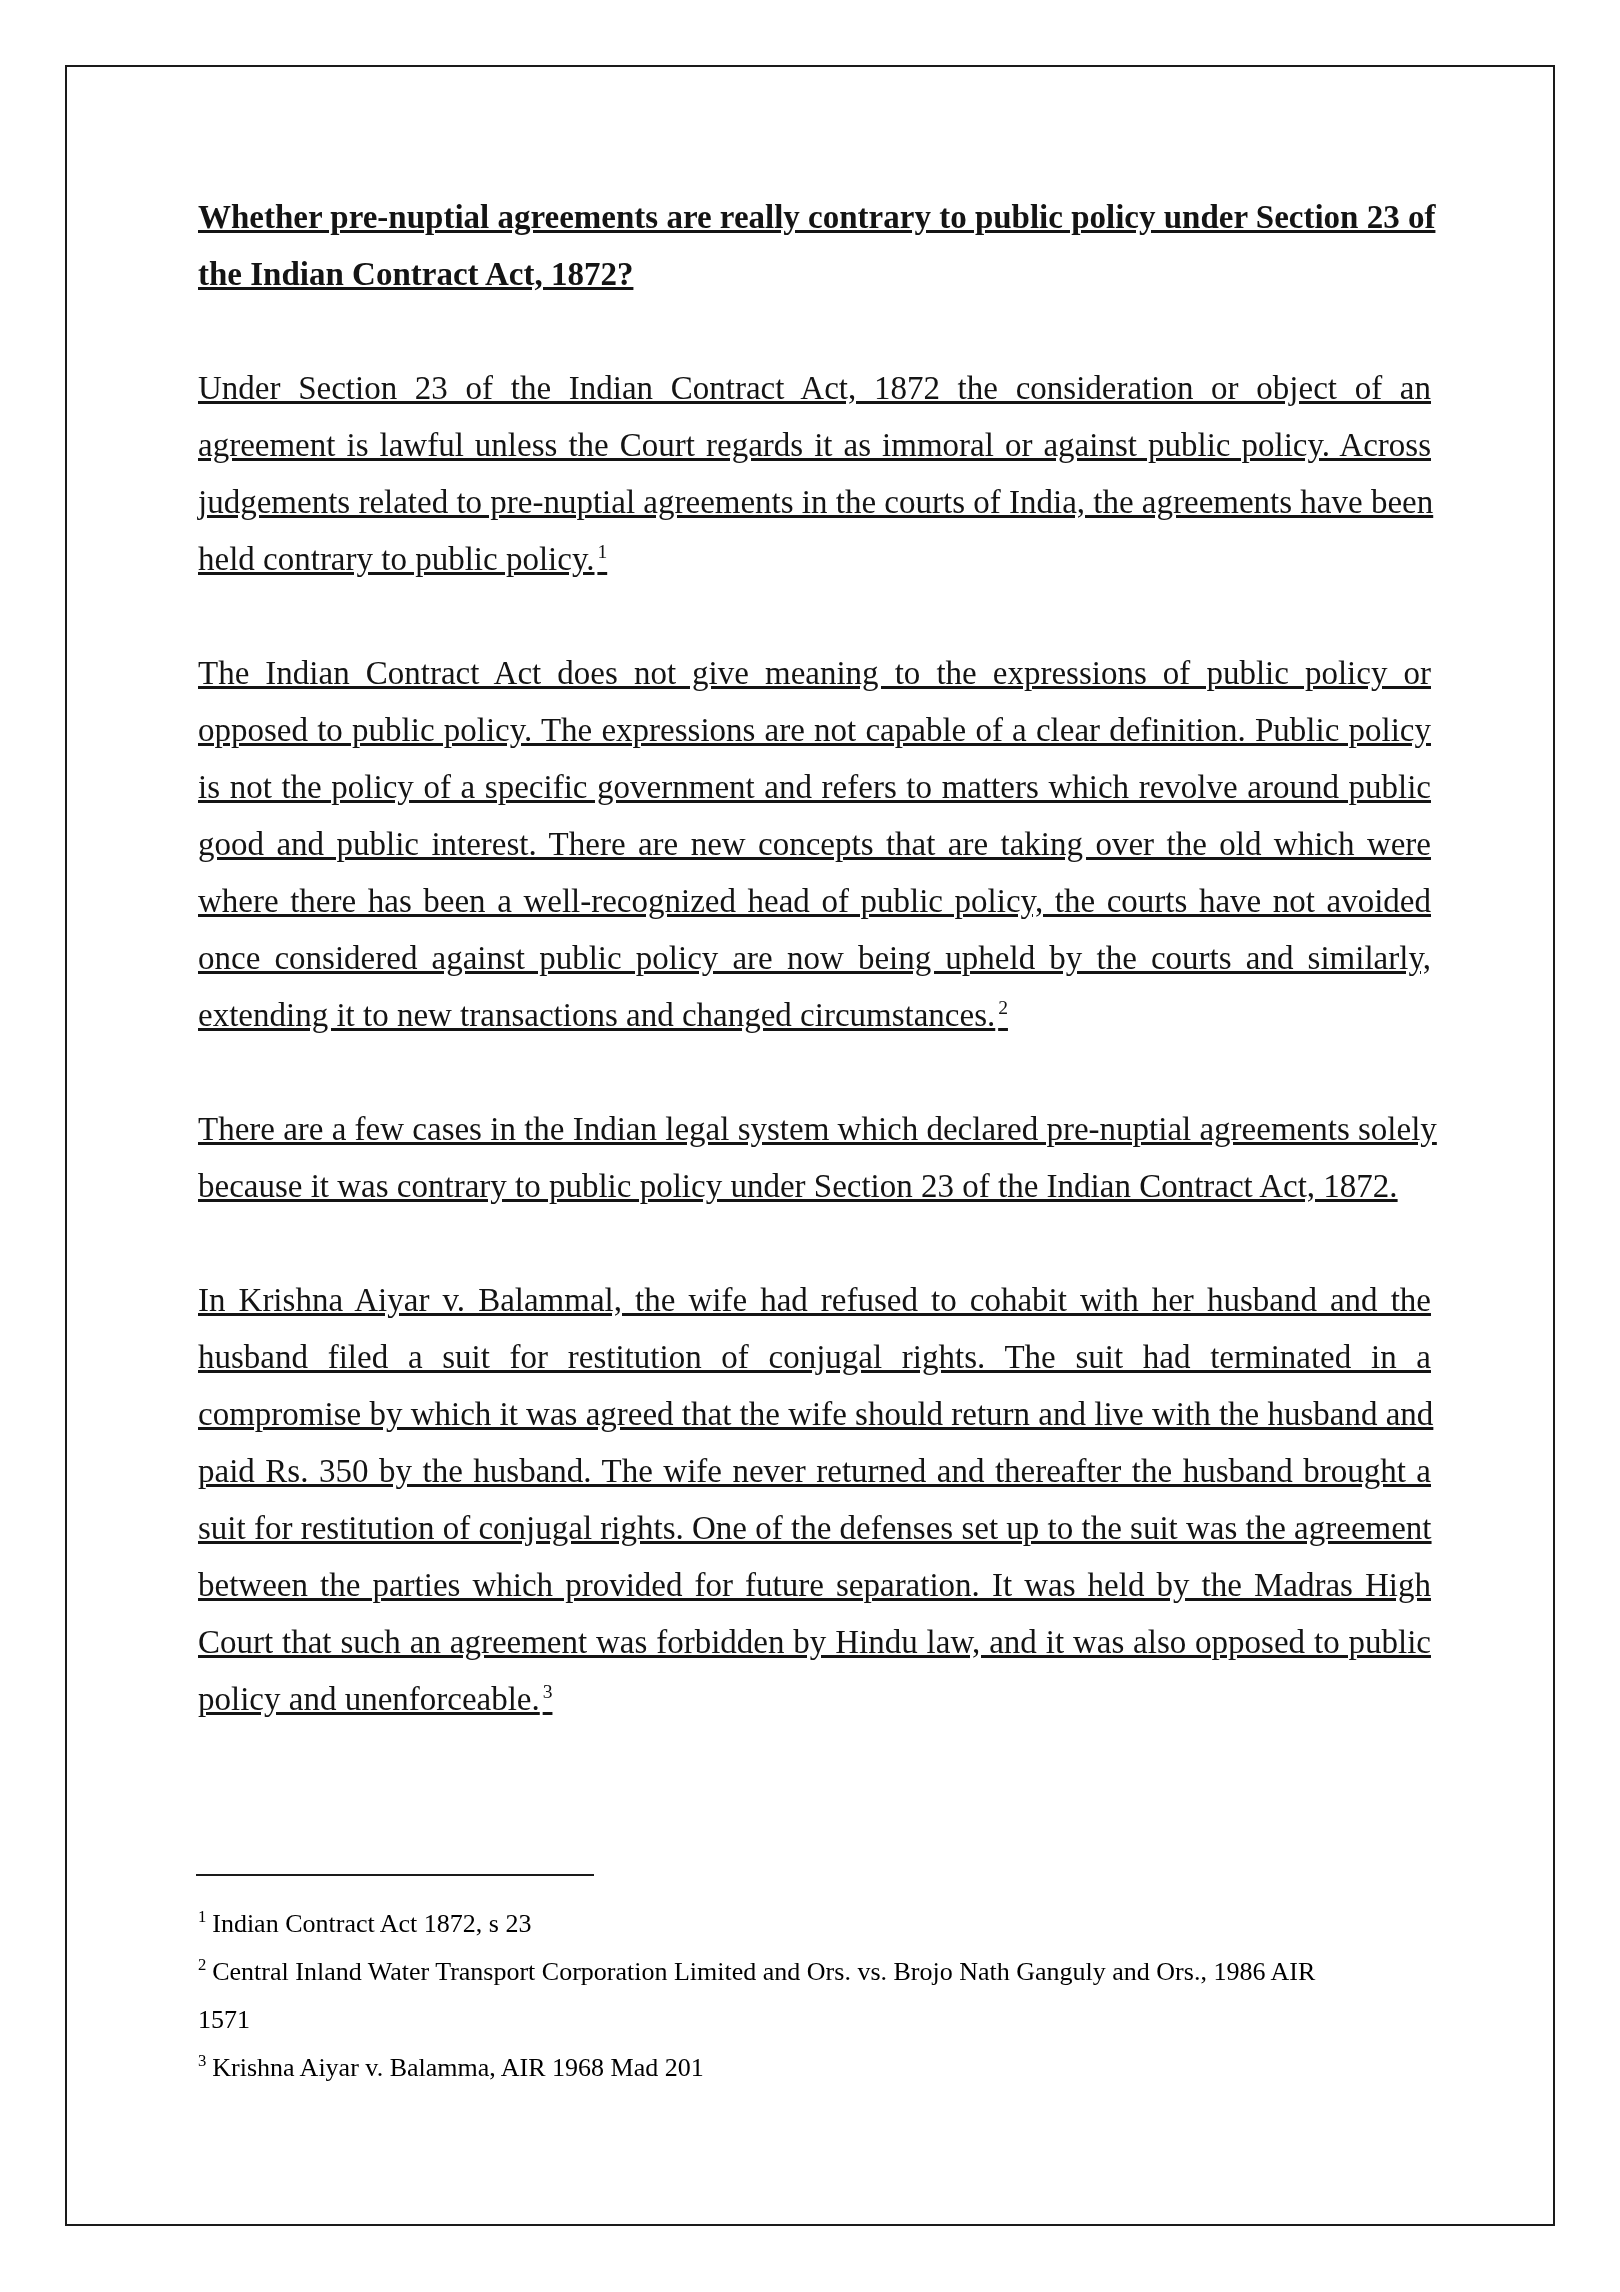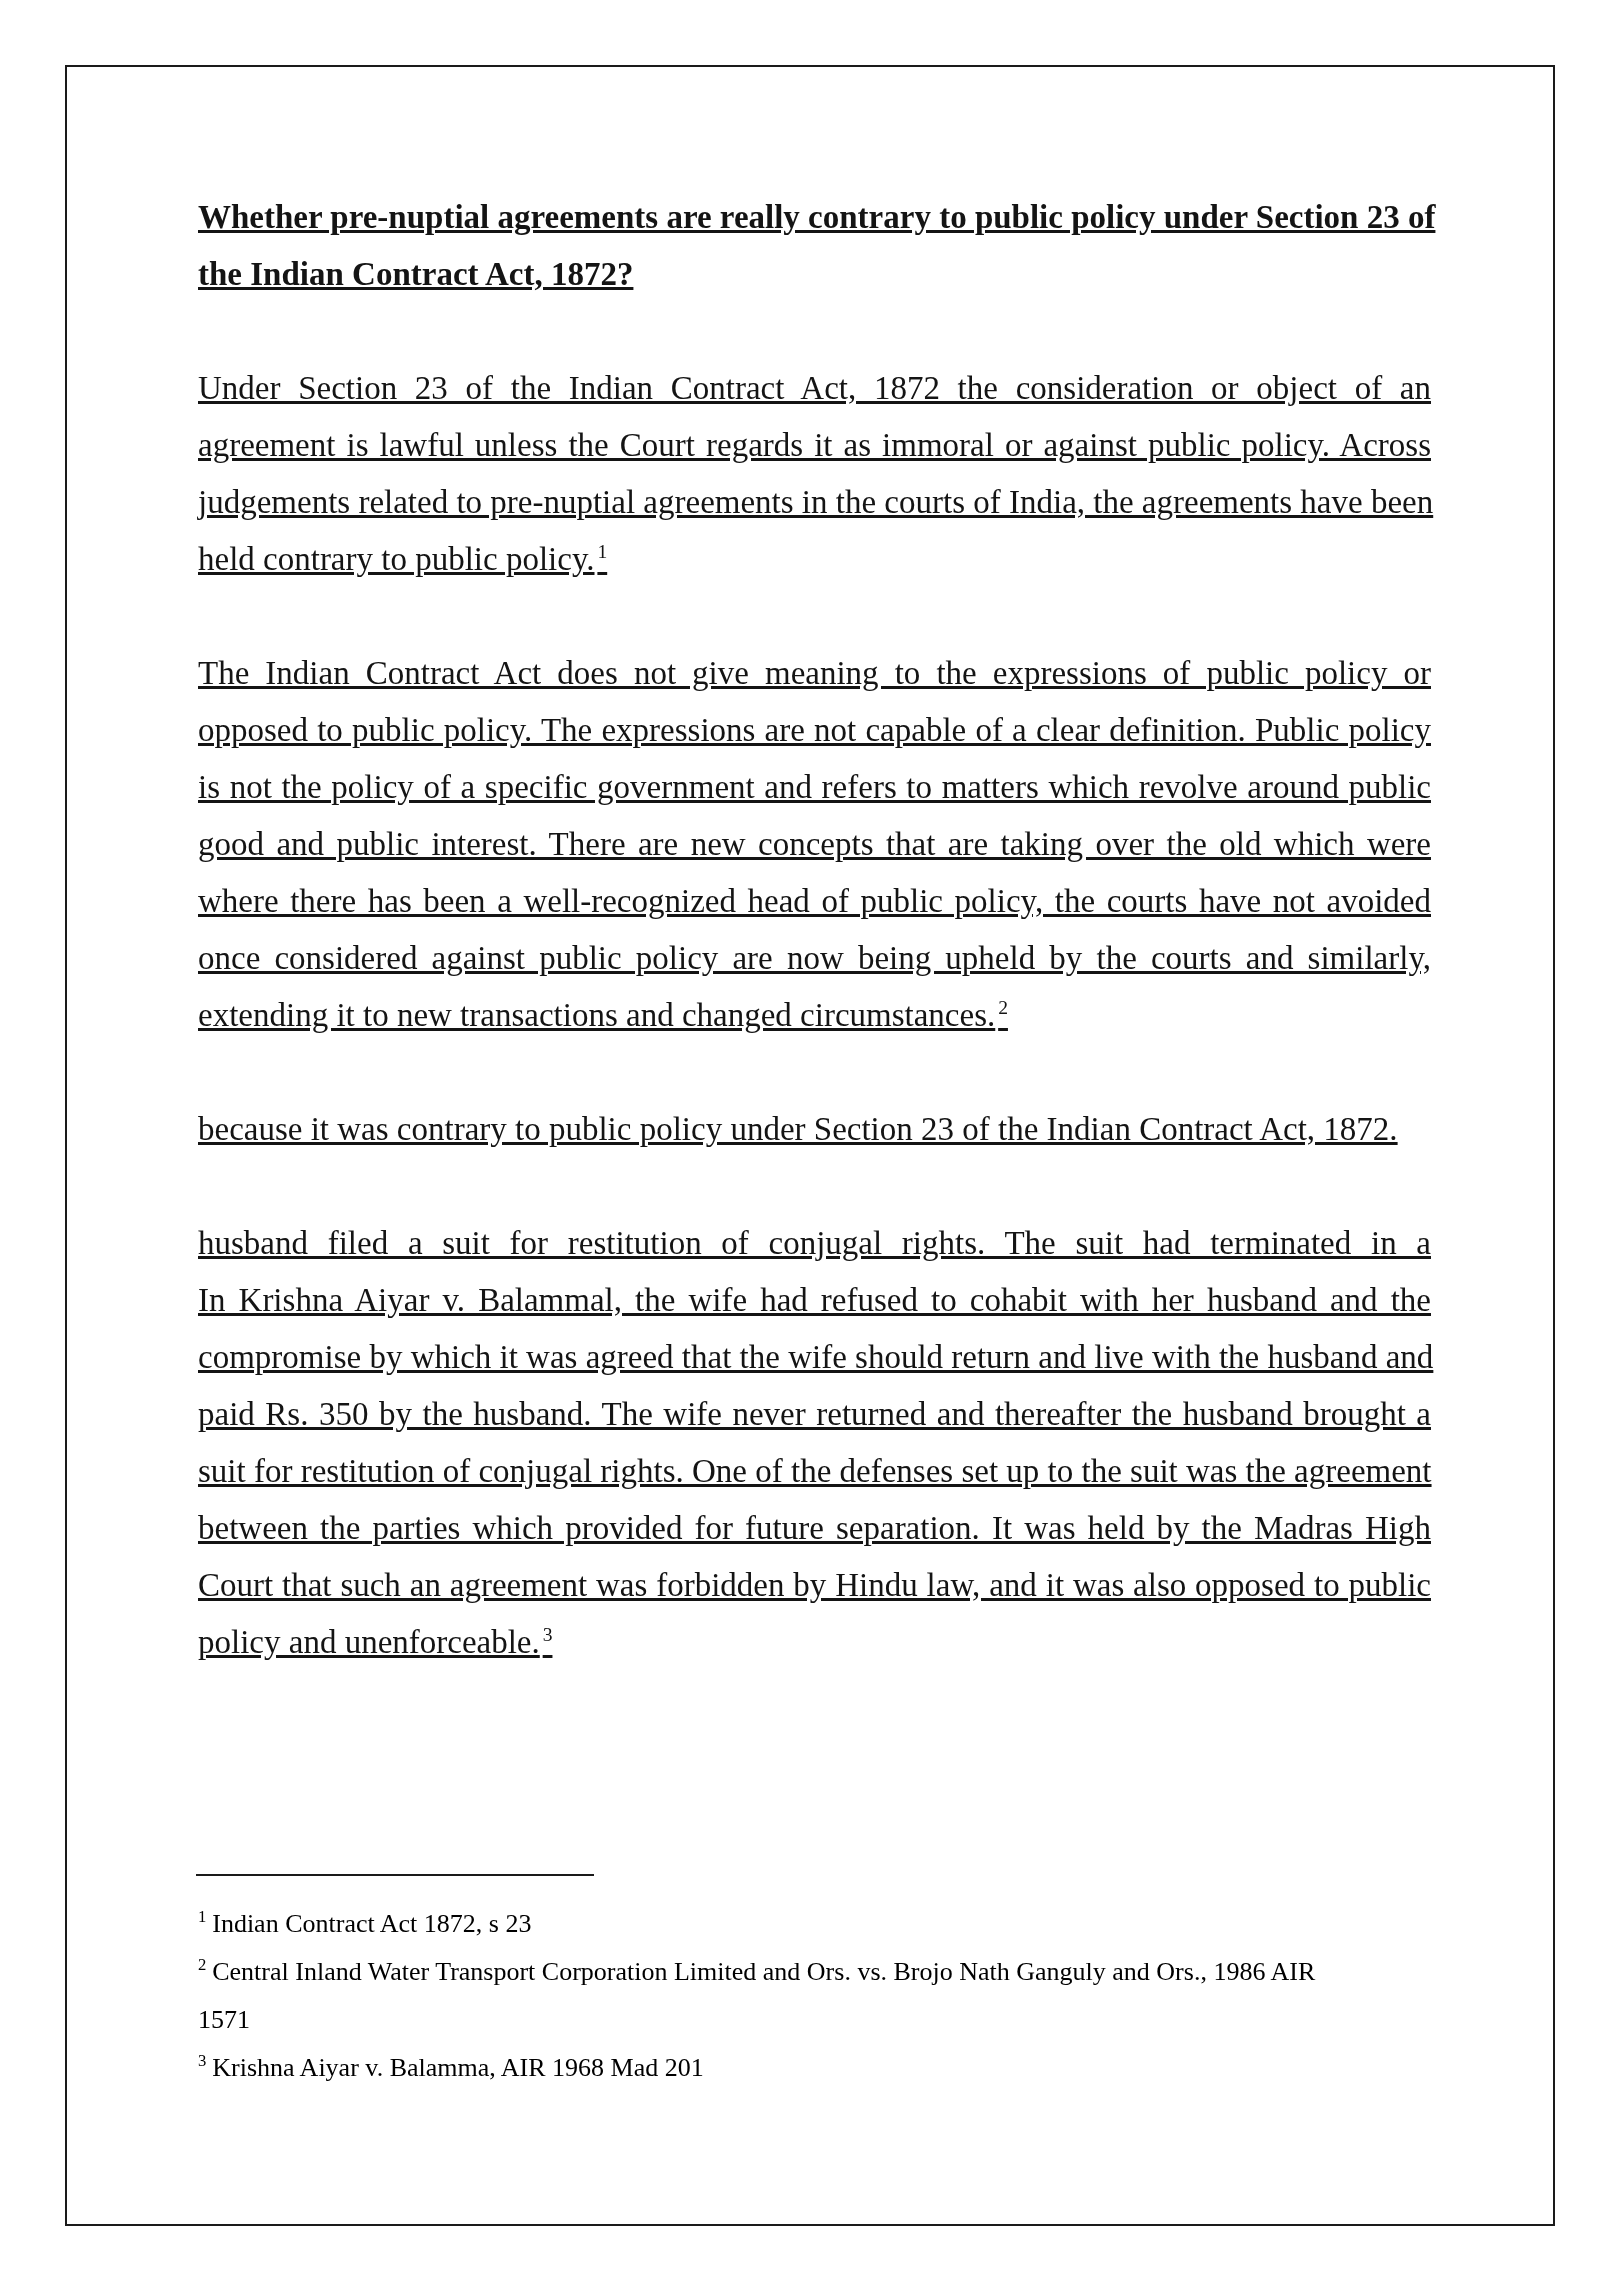--- a/index.html
+++ b/index.html
@@ -53,26 +53,27 @@
     <span class="line">The Indian Contract Act does not give meaning to the expressions of public policy or</span>
     <span class="line">opposed to public policy. The expressions are not capable of a clear definition. Public policy</span>
     <span class="line">is not the policy of a specific government and refers to matters which revolve around public</span>
     <span class="line">good and public interest. There are new concepts that are taking over the old which were</span>
     <span class="line">where there has been a well-recognized head of public policy, the courts have not avoided</span>
     <span class="line">once considered against public policy are now being upheld by the courts and similarly,</span>
     <span class="line last"><span>extending it to new transactions and changed circumstances.</span><sup class="fnref">2</sup></span>
   </div>
 
   <div class="para">
+    <span class="line">There are a few cases in the Indian legal system which declared pre-nuptial agreements solely</span>
     <span class="line last">because it was contrary to public policy under Section 23 of the Indian Contract Act, 1872.</span>
   </div>
 
   <div class="para">
+    <span class="line">In Krishna Aiyar v. Balammal, the wife had refused to cohabit with her husband and the</span>
     <span class="line">husband filed a suit for restitution of conjugal rights. The suit had terminated in a</span>
-    <span class="line">In Krishna Aiyar v. Balammal, the wife had refused to cohabit with her husband and the</span>
     <span class="line">compromise by which it was agreed that the wife should return and live with the husband and</span>
     <span class="line">paid Rs. 350 by the husband. The wife never returned and thereafter the husband brought a</span>
     <span class="line">suit for restitution of conjugal rights. One of the defenses set up to the suit was the agreement</span>
     <span class="line">between the parties which provided for future separation. It was held by the Madras High</span>
     <span class="line">Court that such an agreement was forbidden by Hindu law, and it was also opposed to public</span>
     <span class="line last"><span>policy and unenforceable.</span><sup class="fnref">3</sup></span>
   </div>
 </div>
 
 <div class="fn-rule"></div>

